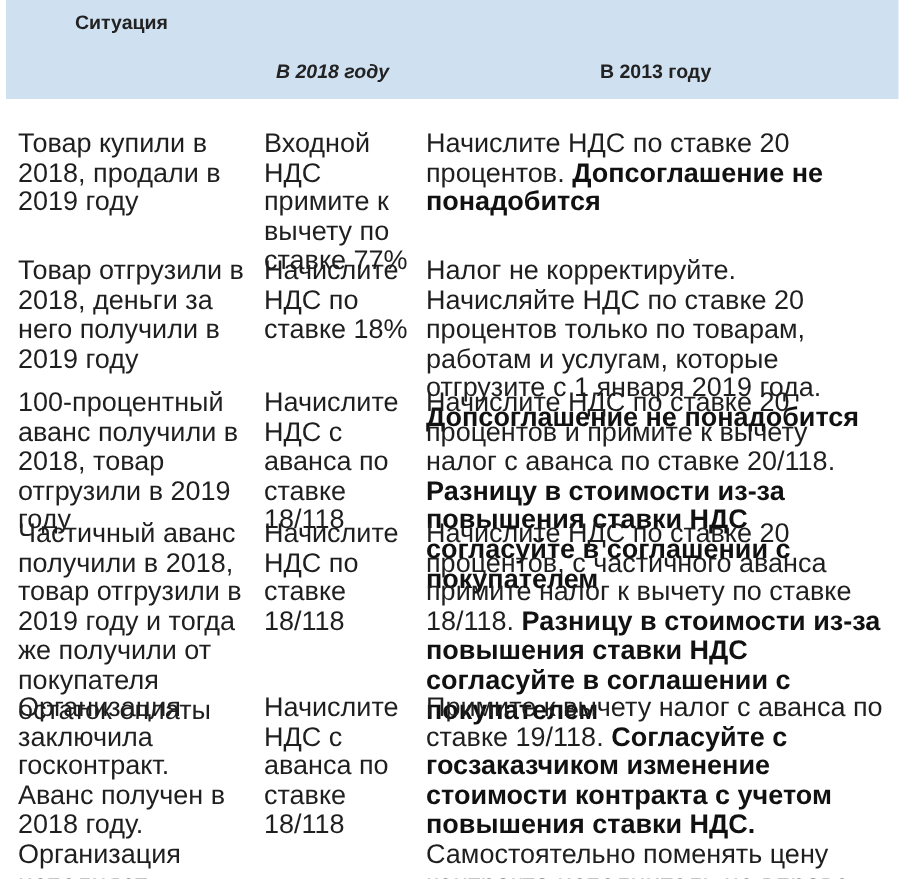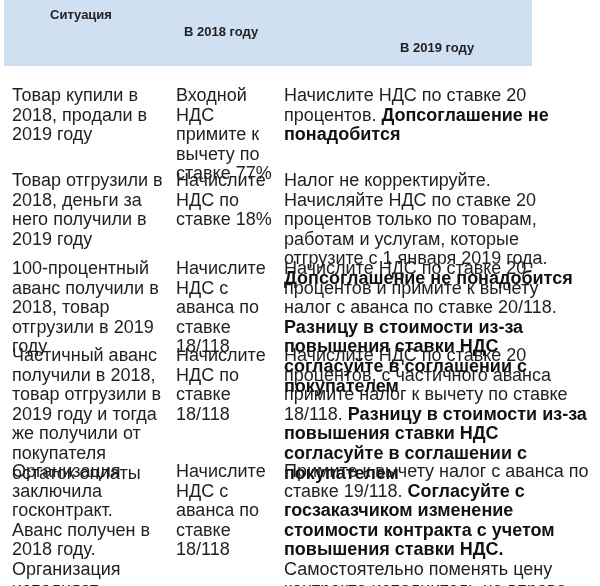--- a/index.html
+++ b/index.html
@@ -12,37 +12,37 @@
     height: 586px;
     overflow: hidden;
     font-family: "Liberation Sans", sans-serif;
     color: #1a1a1a;
     position: relative;
   }
   .table {
     position: absolute;
     left: 4px;
     top: 0;
-    width: 528px;
+    width: 595px;
   }
   .thead {
     background: #cfe0f1;
     height: 66px;
     position: relative;
   }
   .th {
     position: absolute;
     font-weight: bold;
     font-size: 13px;
     color: #222;
     white-space: nowrap;
   }
   .th-situation { left: 46px; top: 7px; }
   .th-action { left: 282px; top: 7px; }
-  .th-2018 { left: 180px; top: 24px; }
+  .th-2018 { left: 180px; top: 40px; font-style: italic; }
   .th-2019 { left: 396px; top: 40px; }
 
   .row {
     position: absolute;
     left: 0;
     width: 591px;
   }
   .cell {
     position: absolute;
     top: 16px;
@@ -55,21 +55,21 @@
   .c3 { left: 280px; width: 306px; }
   .b { font-weight: bold; color: #111; text-align: right; }
 </style>
 </head>
 <body>
 
 <div class="table">
   <div class="thead">
     <span class="th th-situation">Ситуация</span>
     <span class="th th-2018">В 2018 году</span>
-    <span class="th th-2019">В 2019 году</span>
+    <span class="th th-2019">В 2013 году</span>
   </div>
 
   <div class="row" style="top:70px;">
     <div class="cell c1">Товар купили в 2018, продали в 2019 году</div>
     <div class="cell c2">Входной НДС примите к вычету по ставке 77%</div>
     <div class="cell c3"><span>Начислите НДС по ставке 20 процентов. </span><span class="b">Допсоглашение не понадобится</span><span></span></div>
   </div>
 
   <div class="row" style="top:155px;">
     <div class="cell c1">Товар отгрузили в 2018, деньги за него получили в 2019 году</div>

